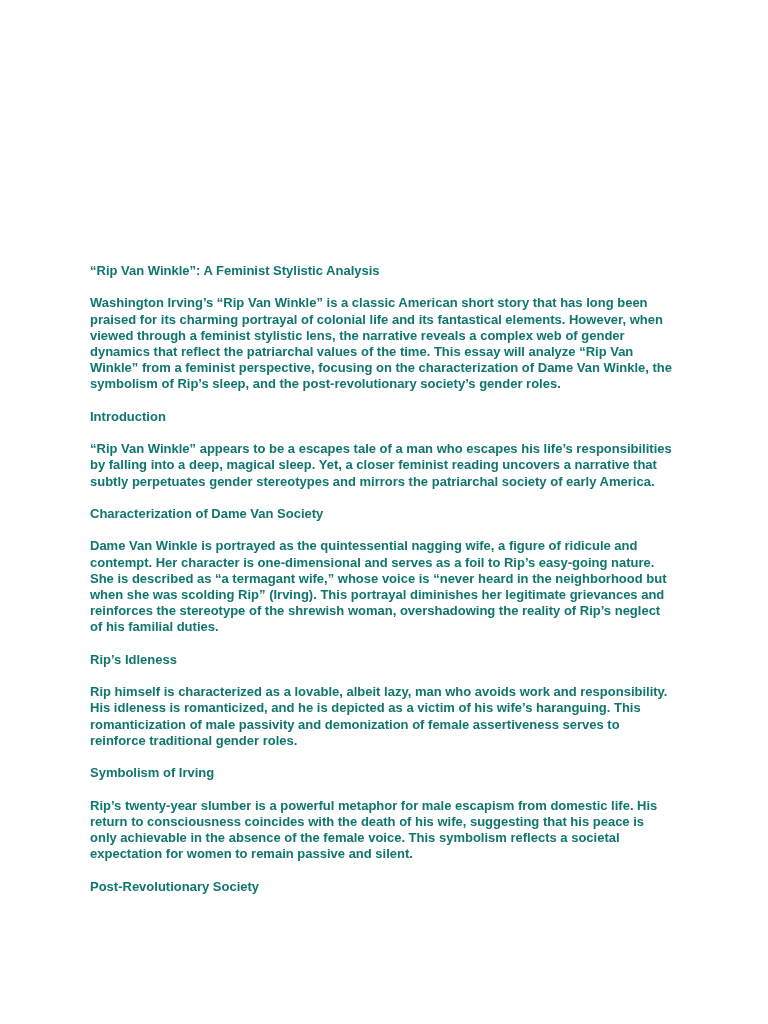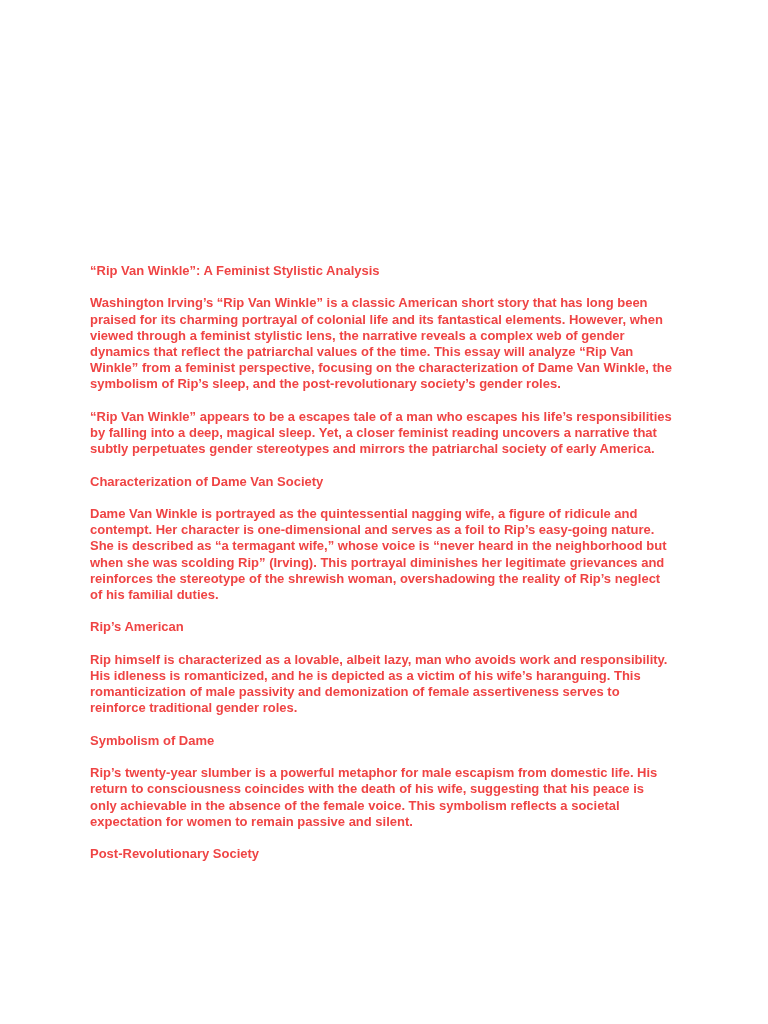--- a/index.html
+++ b/index.html
@@ -29,38 +29,39 @@
     line-height: 16.2px;
     font-weight: bold;
     text-align: left;
   }
   .doc-title,
   .doc-heading,
   .doc-paragraph {
     margin: 0 0 16.2px 0;
     padding: 0;
     font-weight: bold;
-    color: #ef4444;
+    color: #0f766e;
     font-size: 13px;
     line-height: 16.2px;
   }
   .doc-content > :last-child {
     margin-bottom: 8px;
   }
 </style>
 </head>
 <body>
 
 <div class="page">
   <div class="doc-content">
     <p class="doc-title">“Rip Van Winkle”: A Feminist Stylistic Analysis</p>
 
   <p class="doc-paragraph">Washington Irving’s “Rip Van Winkle” is a classic American short story that has long been praised for its charming portrayal of colonial life and its fantastical elements. However, when viewed through a feminist stylistic lens, the narrative reveals a complex web of gender dynamics that reflect the patriarchal values of the time. This essay will analyze “Rip Van Winkle” from a feminist perspective, focusing on the characterization of Dame Van Winkle, the symbolism of Rip’s sleep, and the post-revolutionary society’s gender roles.</p>
+      <p class="doc-heading">Introduction</p>
       <p class="doc-paragraph">“Rip Van Winkle” appears to be a escapes tale of a man who escapes his life’s responsibilities by falling into a deep, magical sleep. Yet, a closer feminist reading uncovers a narrative that subtly perpetuates gender stereotypes and mirrors the patriarchal society of early America.</p>
       <p class="doc-heading">Characterization of Dame Van Society</p>
       <p class="doc-paragraph">Dame Van Winkle is portrayed as the quintessential nagging wife, a figure of ridicule and contempt. Her character is one-dimensional and serves as a foil to Rip’s easy-going nature. She is described as “a termagant wife,” whose voice is “never heard in the neighborhood but when she was scolding Rip” (Irving). This portrayal diminishes her legitimate grievances and reinforces the stereotype of the shrewish woman, overshadowing the reality of Rip’s neglect of his familial duties.</p>
-      <p class="doc-heading">Rip’s American</p>
+      <p class="doc-heading">Rip’s Idleness</p>
       <p class="doc-paragraph">Rip himself is characterized as a lovable, albeit lazy, man who avoids work and responsibility. His idleness is romanticized, and he is depicted as a victim of his wife’s haranguing. This romanticization of male passivity and demonization of female assertiveness serves to reinforce traditional gender roles.</p>
-      <p class="doc-heading">Symbolism of Dame</p>
+      <p class="doc-heading">Symbolism of Irving</p>
       <p class="doc-paragraph">Rip’s twenty-year slumber is a powerful metaphor for male escapism from domestic life. His return to consciousness coincides with the death of his wife, suggesting that his peace is only achievable in the absence of the female voice. This symbolism reflects a societal expectation for women to remain passive and silent.</p>
       <p class="doc-heading">Post-Revolutionary Society</p>
     </div>
 </div>
 
 </body></html>

